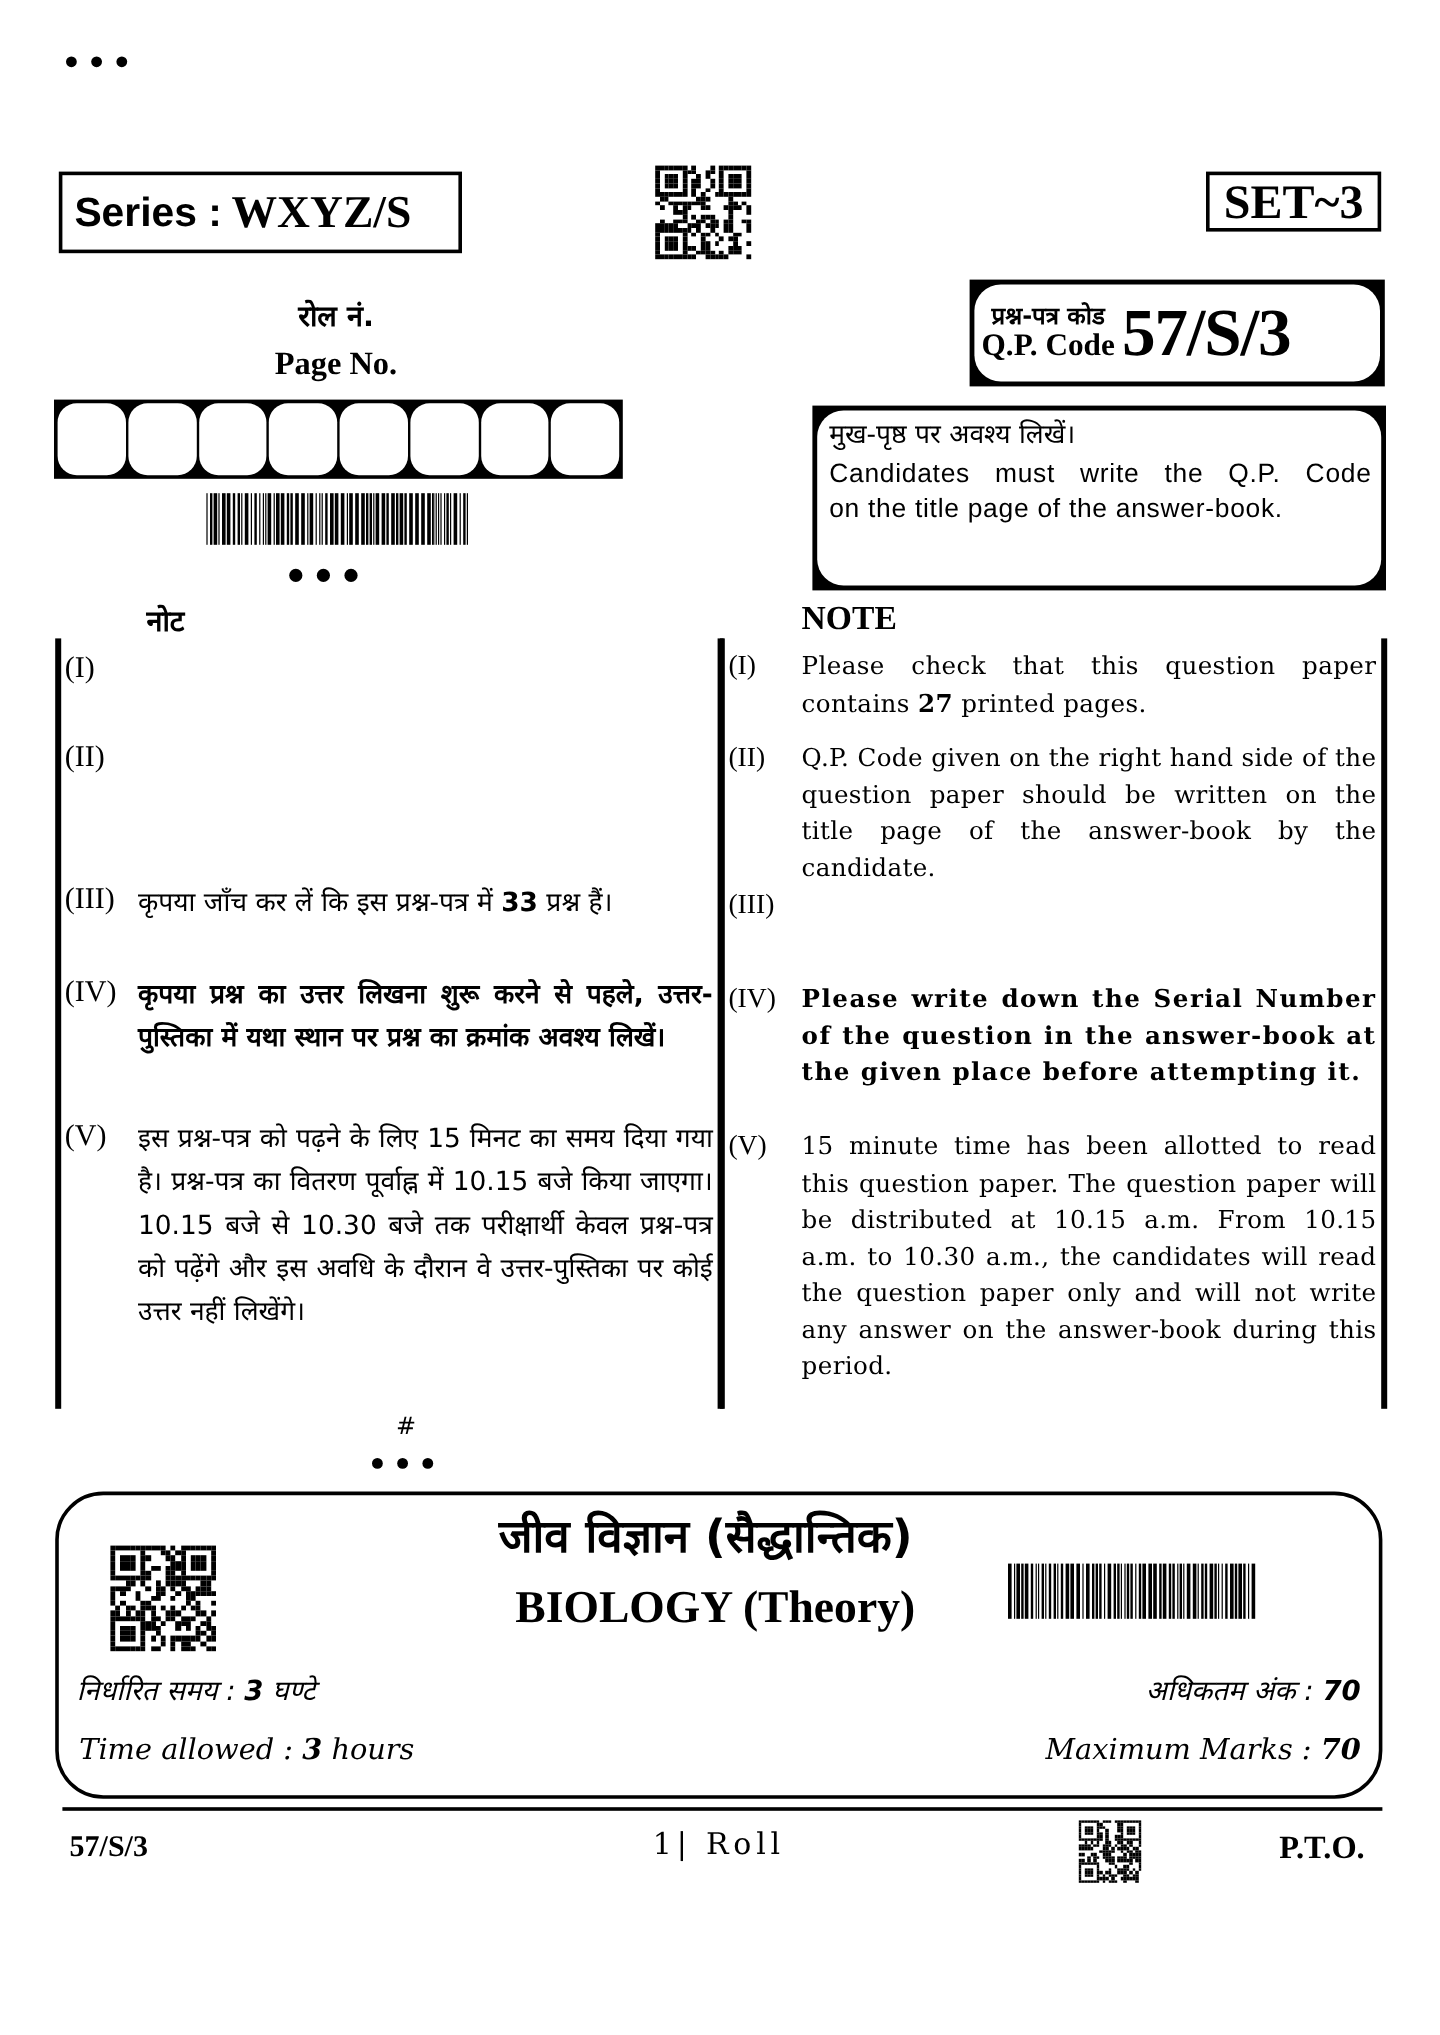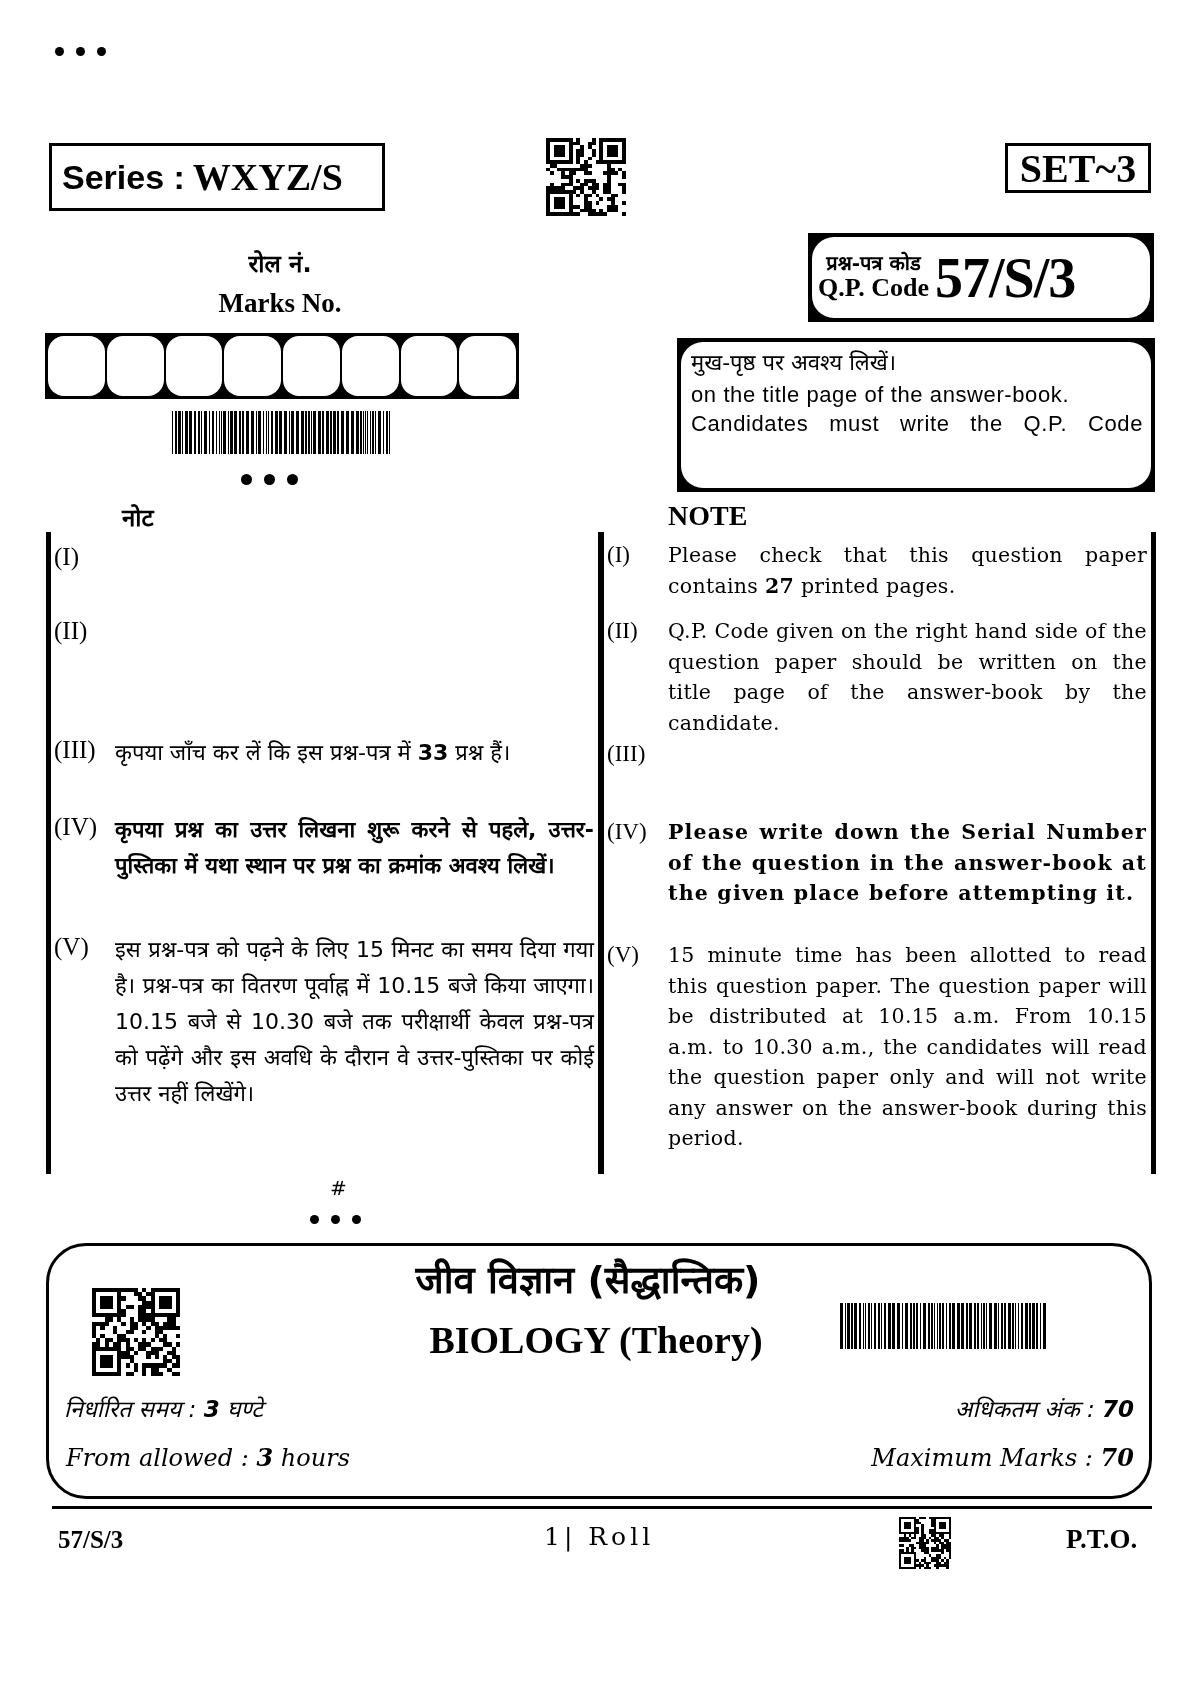--- a/index.html
+++ b/index.html
@@ -527,21 +527,21 @@
     <i></i>
     <i></i>
     <i></i>
     <i></i>
     <i style="background: rgb(0, 0, 0);"></i>
   </div>
 
 <div class="abs set-box">SET~3</div>
 
 <div class="abs roll-hi">रोल नं.</div>
-<div class="abs roll-en">Marks No.</div>
+<div class="abs roll-en">Page No.</div>
 
 <div class="abs roll-boxes">
   <div class="cell"></div>
   <div class="cell"></div>
   <div class="cell"></div>
   <div class="cell"></div>
   <div class="cell"></div>
   <div class="cell"></div>
   <div class="cell"></div>
   <div class="cell"></div>
@@ -624,22 +624,22 @@
       <span class="lbl-hi">प्रश्न-पत्र कोड</span>
       <span class="lbl-en">Q.P. Code</span>
     </div>
     <span class="code">57/S/3</span>
   </div>
 </div>
 
 <div class="abs cand-box">
   <div class="inner">
     <div class="hi2">मुख-पृष्ठ पर अवश्य लिखें।</div>
+    <div class="en en1">Candidates must write the Q.P. Code</div>
     <div class="en">on the title page of the answer-book.</div>
-    <div class="en en1">Candidates must write the Q.P. Code</div>
   </div>
 </div>
 
 <div class="abs note-hi-title">नोट</div>
 <div class="abs note-en-title">NOTE</div>
 
 <div class="abs col col-hi">
   <div class="item" style="top:10px; left:0; right:0;">
     <span class="num">(I)</span>
   </div>
@@ -1194,21 +1194,21 @@
     <b style="width: 3px; margin-right: 1px;"></b>
     <b style="width: 2px; margin-right: 2px;"></b>
     <b style="width: 1px; margin-right: 2px;"></b>
     <b style="width: 3px; margin-right: 2px;"></b>
   </div>
 
 <div class="abs meta-hi" style="left:64px; top:1392px;">
   <span>निर्धारित समय : </span><b>3</b><span> घण्टे</span>
 </div>
 <div class="abs meta" style="left:66px; top:1443px;">
-  <span>From allowed : </span><b>3</b><span> hours</span>
+  <span>Time allowed : </span><b>3</b><span> hours</span>
 </div>
 <div class="abs meta-hi" style="right:66px; top:1392px; text-align:right;">
   <span>अधिकतम अंक : </span><b>70</b>
 </div>
 <div class="abs meta" style="right:66px; top:1443px; text-align:right;">
   <span>Maximum Marks : </span><b>70</b>
 </div>
 
 <div class="abs footer-rule"></div>
 <div class="abs foot-left">57/S/3</div>

